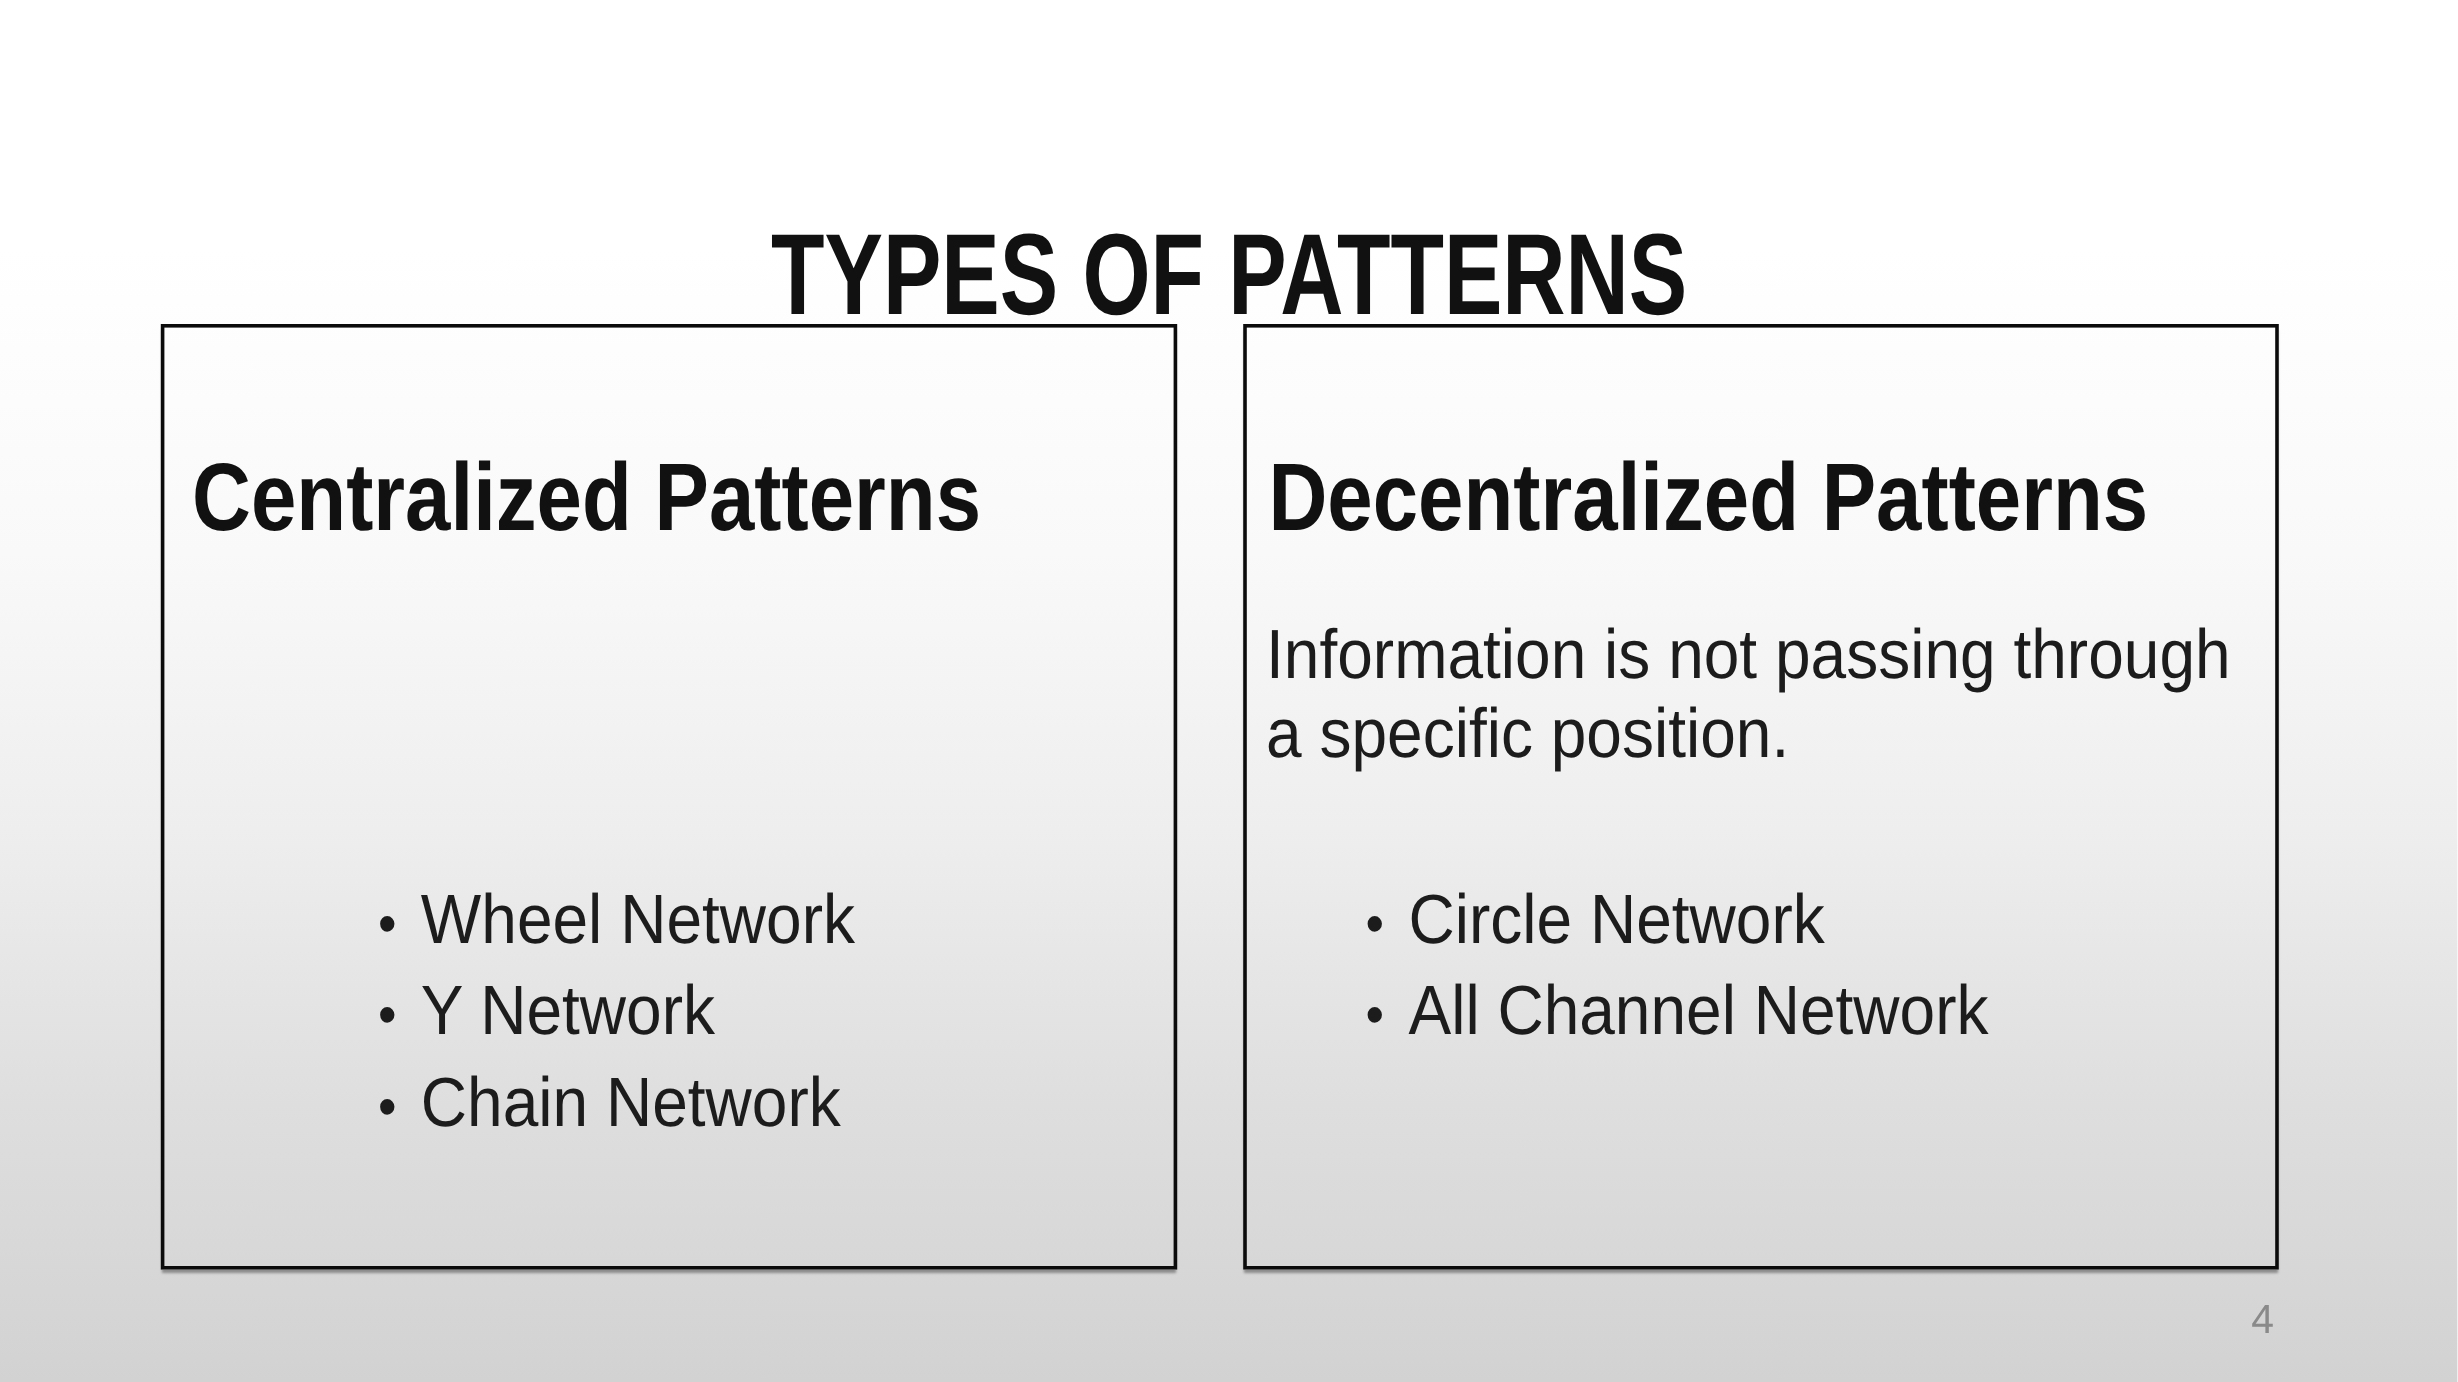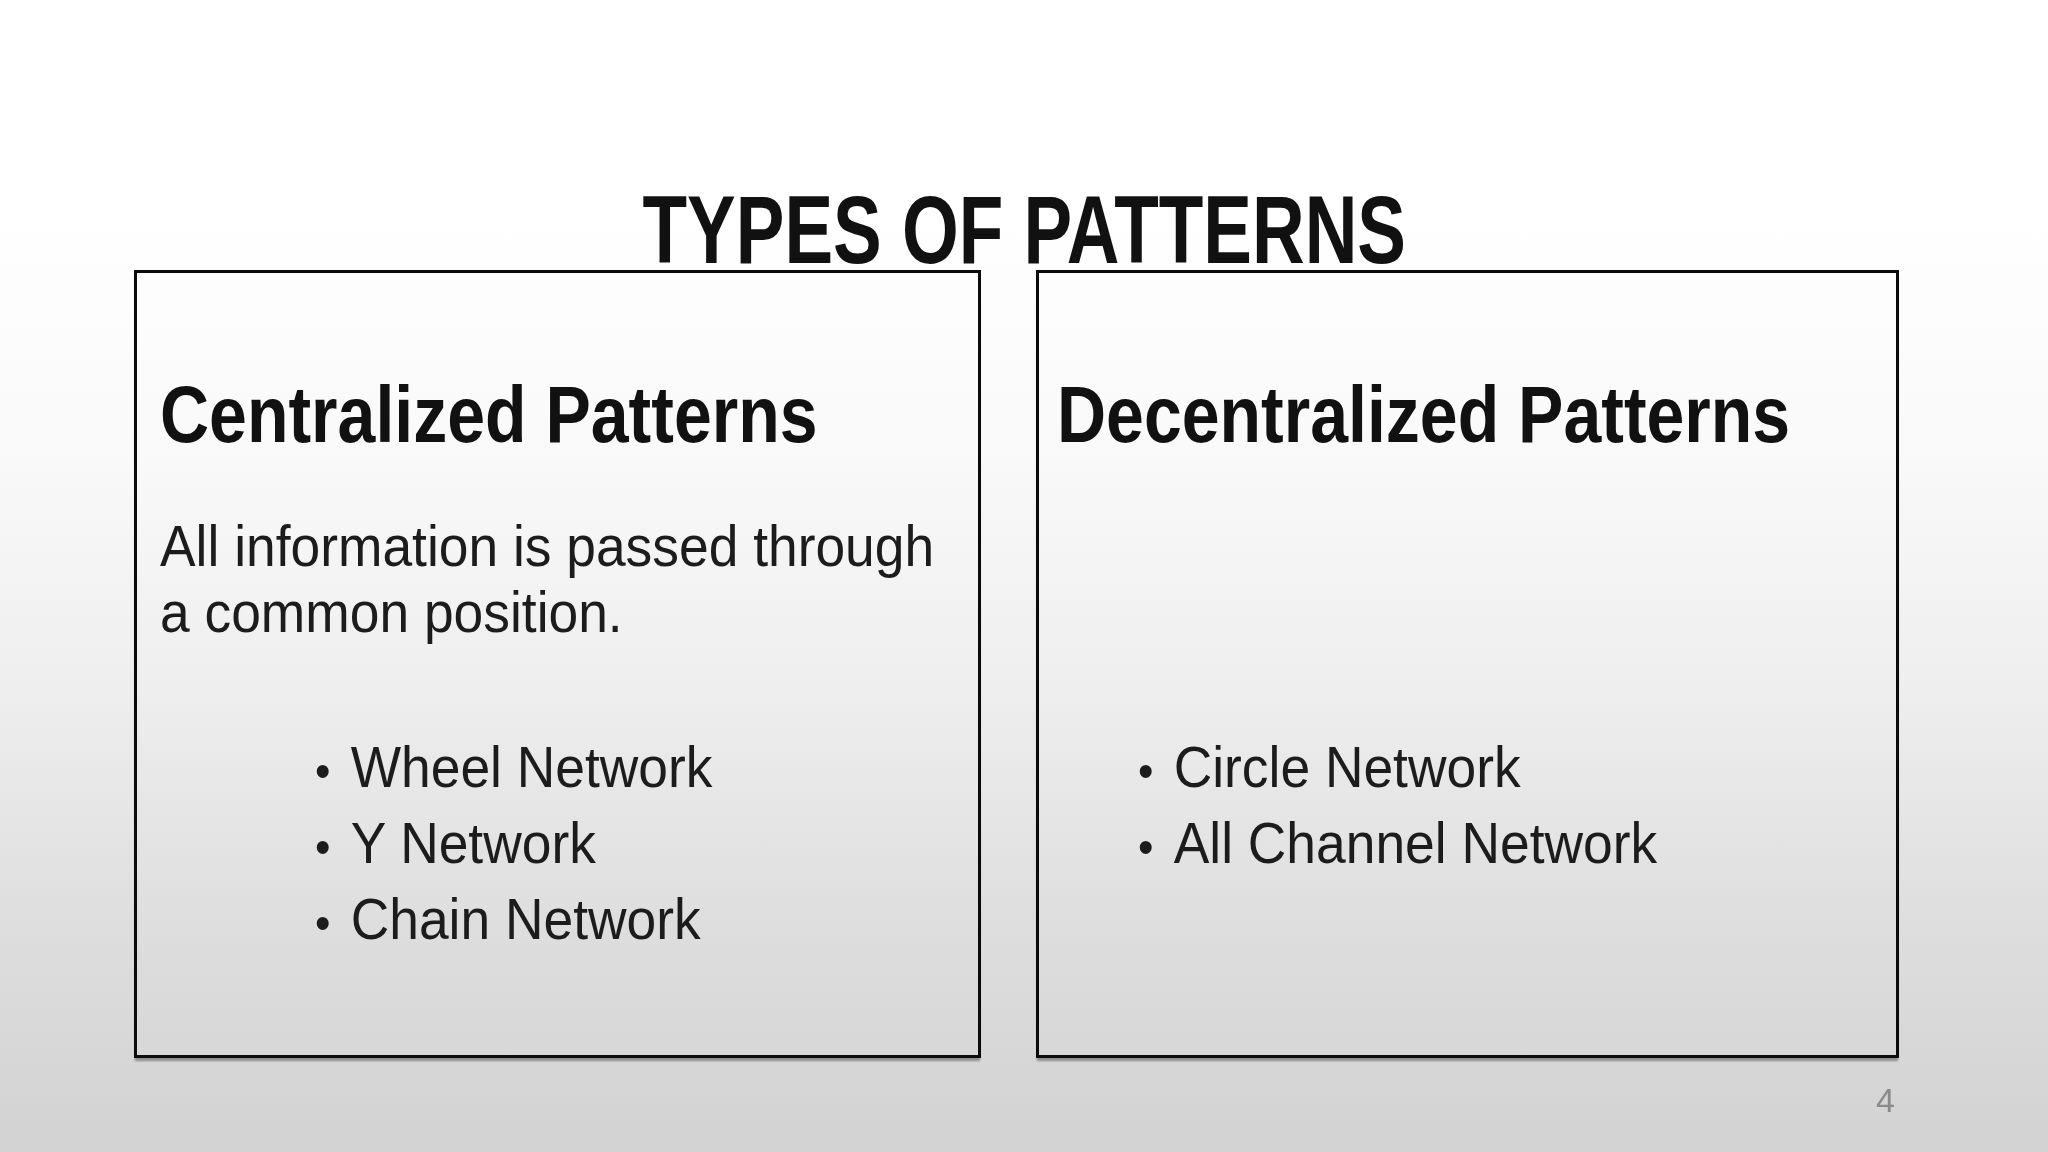--- a/index.html
+++ b/index.html
@@ -127,26 +127,20 @@
 <div class="slide">
 
   <h1 class="slide-title">
     <span class="squeeze">TYPES OF PATTERNS</span>
   </h1>
 
   <section class="panel left">
     <h2 class="panel-heading">
       <span class="squeeze">Centralized Patterns</span>
     </h2>
-    <div class="panel-body">
-      <div class="squeeze">
-        <div class="line">All information is passed through</div>
-        <div class="line">a common position.</div>
-      </div>
-    </div>
     <div class="bullets-wrap">
       <ul class="bullets">
         <li>
           <span class="dot">•</span>
           <span>Wheel Network</span>
         </li>
         <li>
           <span class="dot">•</span>
           <span>Y Network</span>
         </li>
@@ -155,20 +149,26 @@
           <span>Chain Network</span>
         </li>
       </ul>
     </div>
   </section>
 
   <section class="panel right">
     <h2 class="panel-heading">
       <span class="squeeze">Decentralized Patterns</span>
     </h2>
+    <div class="panel-body">
+      <div class="squeeze">
+        <div class="line">Information is not passing through</div>
+        <div class="line">a specific position.</div>
+      </div>
+    </div>
     <div class="bullets-wrap">
       <ul class="bullets">
         <li>
           <span class="dot">•</span>
           <span>Circle Network</span>
         </li>
         <li>
           <span class="dot">•</span>
           <span>All Channel Network</span>
         </li>

